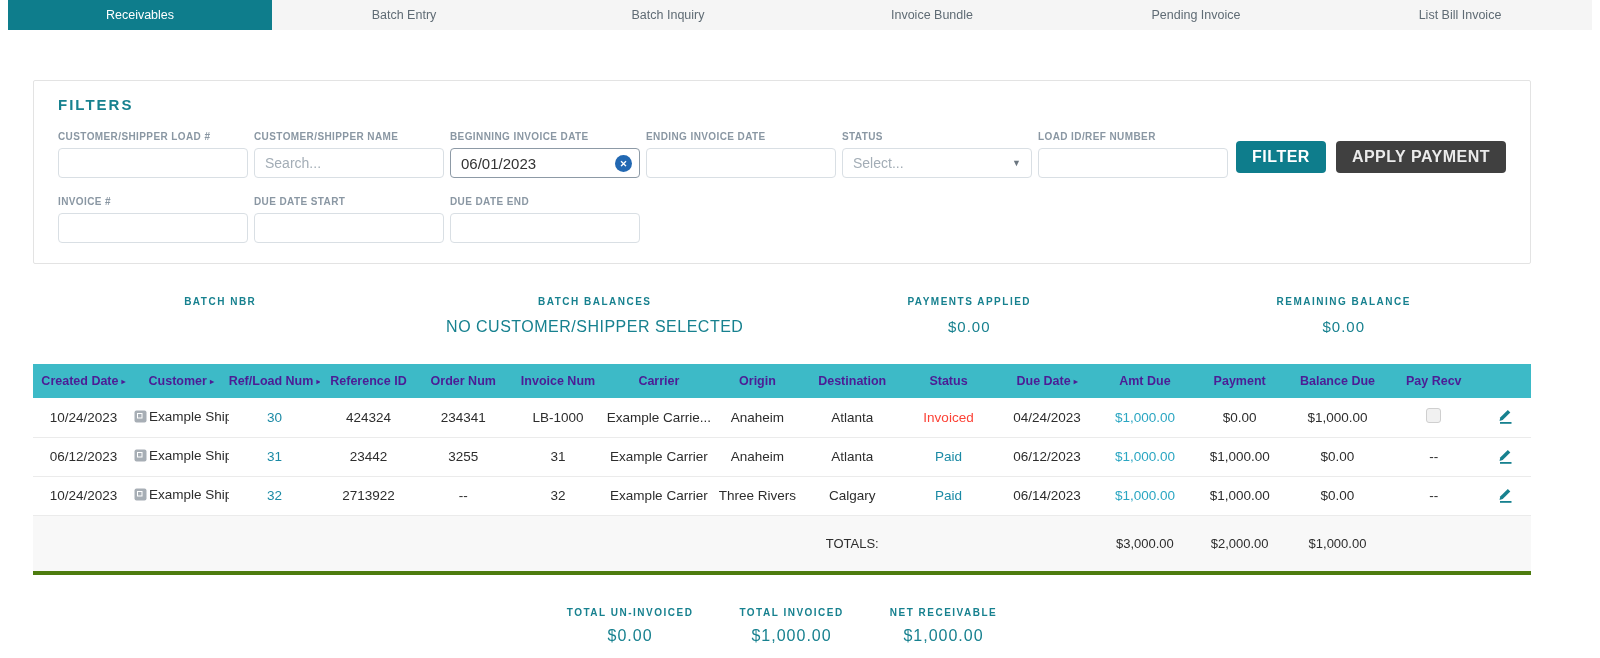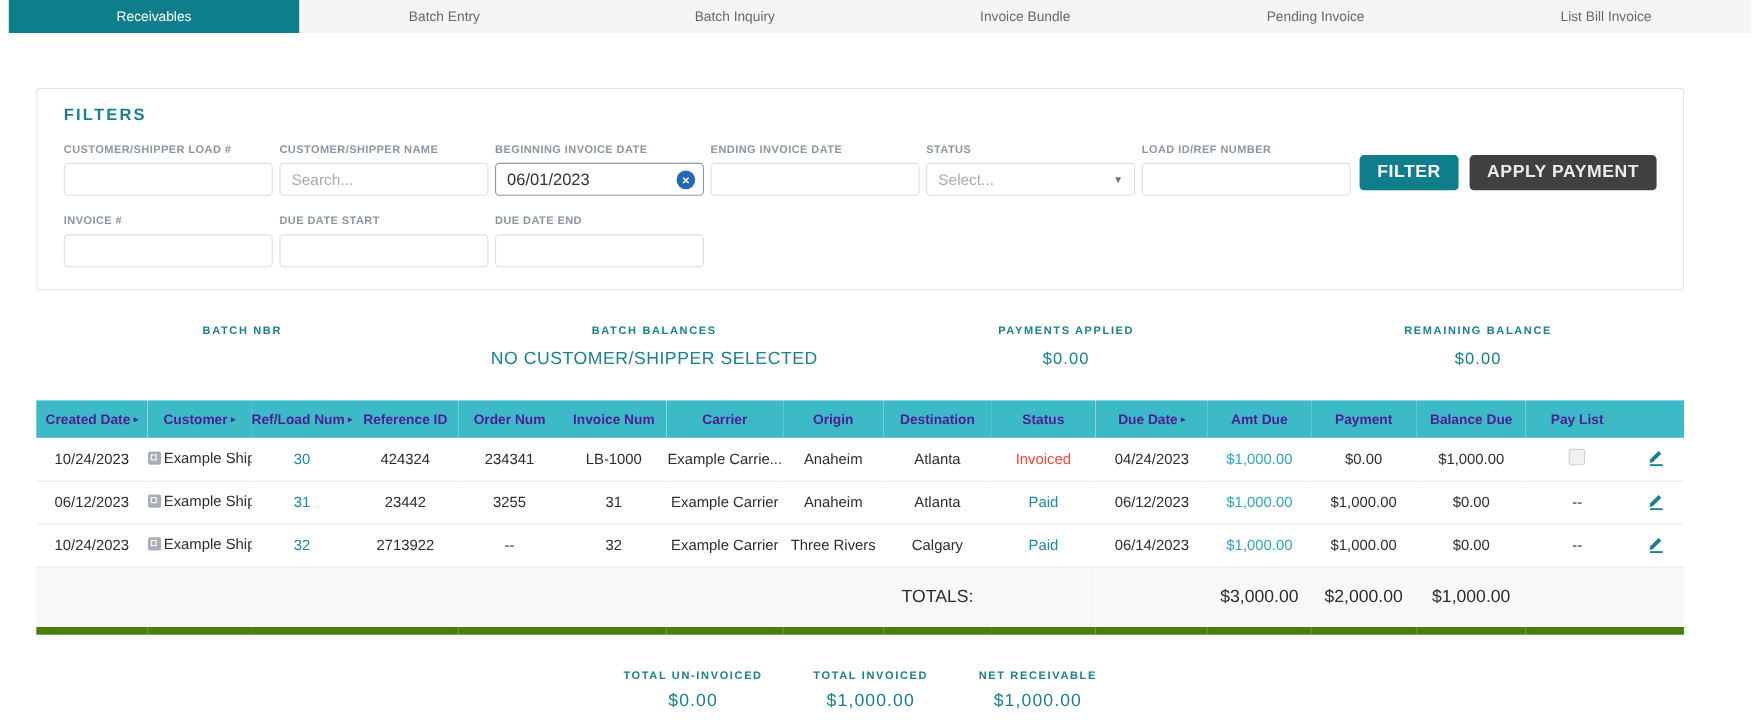--- a/index.html
+++ b/index.html
@@ -60,21 +60,21 @@
     white-space:nowrap; overflow:hidden; vertical-align:middle; }
   .cust { display:inline-flex; align-items:center; gap:2px; max-width:100%; overflow:hidden; }
   .cust svg { flex:0 0 auto; }
   a.link { color:#1b8aa5; text-decoration:none; cursor:pointer; }
   a.amt-link { color:#2ba6c2; text-decoration:none; cursor:pointer; }
   .status-invoiced { color:#fc4236; }
   .status-paid { color:#1b8aa5; }
   .checkbox { display:inline-block; width:15px; height:15px; border:1px solid #cfcfcf;
     border-radius:3px; background:#f1f1f1; cursor:pointer; }
   .edit-btn { display:inline-block; cursor:pointer; line-height:0; }
-  tr.totals td { background:#f8f8f8; height:58px; font-size:16px; border-bottom:7px solid #4d7c0f; }
+  tr.totals td { background:#f8f8f8; height:58px; font-size:13px; border-bottom:4px solid #4d7c0f; }
 
   
   .summary { display:flex; justify-content:center; gap:46px; margin-top:32px; }
   .sum-col { text-align:center; }
   .sum-col .value { margin-top:9px; font-size:16px; letter-spacing:1px; color:#17818f; }
 </style>
 </head>
 <body>
 
 <div class="tabbar">
@@ -192,21 +192,21 @@
           <th>Order Num</th>
           <th>Invoice Num</th>
           <th>Carrier</th>
           <th>Origin</th>
           <th>Destination</th>
           <th>Status</th>
           <th><span>Due Date</span><span class="sort">▸</span></th>
           <th>Amt Due</th>
           <th>Payment</th>
           <th>Balance Due</th>
-          <th>Pay List</th>
+          <th>Pay Recv</th>
           <th></th>
         </tr>
       </thead>
       <tbody>
 
         <tr>
           <td>10/24/2023</td>
           <td>
             <span class="cust">
               <svg width="13" height="13" viewBox="0 0 13 13">

